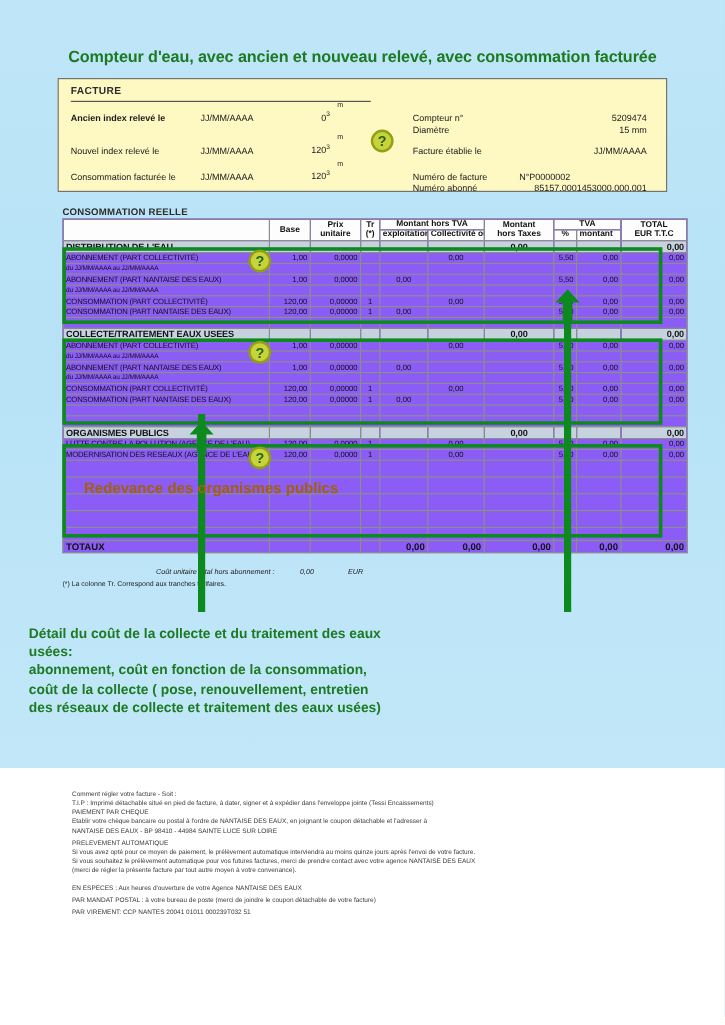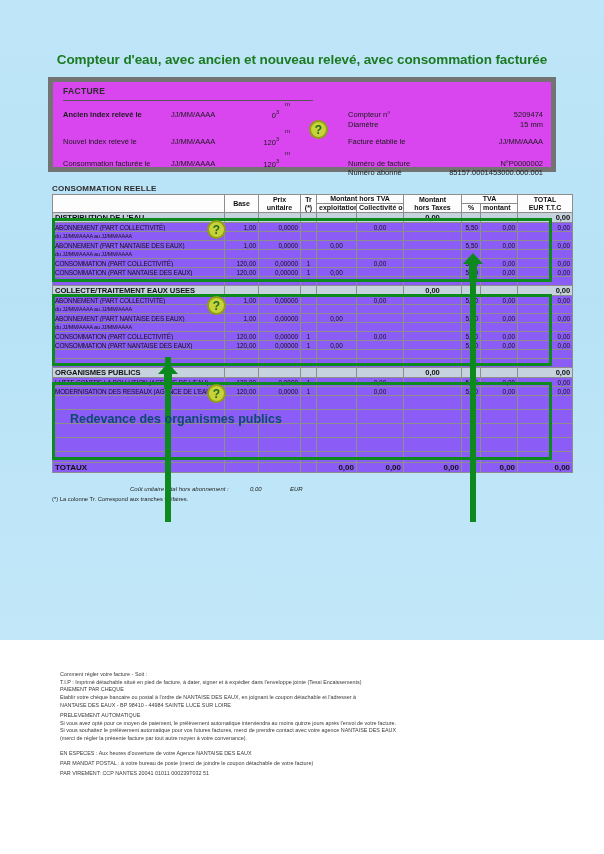--- a/index.html
+++ b/index.html
@@ -13,36 +13,36 @@
   
   .page-bg{
     position:absolute;left:0;top:0;width:604px;height:854px;
     background:
       linear-gradient(180deg,#bfe6f8 0%,#b7e2f6 35%,#bfe6f8 60%,#c3e8f8 100%);
   }
   .white-bottom{
     position:absolute;left:0;top:640px;width:604px;height:214px;
     background:#ffffff;
   }
-  .doc{position:absolute;left:0;top:12px;width:604px;height:740px;}
+  .doc{position:absolute;left:0;top:0;width:604px;height:740px;}
 
   .headline{
     position:absolute;left:0;top:40px;width:604px;
     text-align:center;
     color:#1c7a23;
     font-weight:bold;
     font-size:13.5px;
     letter-spacing:-0.1px;
   }
 
   
   .facture-box{
     position:absolute;left:48px;top:65px;width:508px;height:95px;
-    border:5px solid #737373;
-    background:#d946ef;
+    border:1px solid #737373;
+    background:#fef9c3;
     box-sizing:border-box;
   }
   .facture-title{
     position:absolute;left:10px;top:4px;
     font-size:8.5px;font-weight:bold;color:#2c2c2c;letter-spacing:.3px;
   }
   .facture-rule{
     position:absolute;left:10px;top:18px;width:250px;height:1px;background:#555;
   }
   .f-lbl{position:absolute;font-size:7.5px;color:#1a1a1a;}
@@ -116,21 +116,21 @@
 
   .arrow{
     position:absolute;z-index:31;
   }
 
   .note{
     position:absolute;color:#1c7a23;font-weight:bold;font-size:11.5px;
     line-height:1.32;z-index:35;
   }
   .note-overlay{
-    position:absolute;color:#0c4a6e;font-weight:bold;font-size:12.5px;z-index:35;
+    position:absolute;color:#a16207;font-weight:bold;font-size:12.5px;z-index:35;
   }
 
   
   .legal{
     position:absolute;left:60px;top:660px;width:470px;
     color:#3a3a3a;font-size:5.4px;line-height:1.05;
   }
   .legal p{margin:0 0 4.5px 0;}
   .legal p.tight{margin-bottom:2px;}
   .legal .gap{height:5px;}
@@ -167,21 +167,21 @@
     <div class="f-right-lbl" style="left:295px;top:28px;">Compteur n°</div>
     <div class="f-right-val" style="left:320px;top:28px;">5209474</div>
 
     <div class="f-right-lbl" style="left:295px;top:38px;">Diamètre</div>
     <div class="f-right-val" style="left:320px;top:38px;">15 mm</div>
 
     <div class="f-right-lbl" style="left:295px;top:55px;">Facture établie le</div>
     <div class="f-right-val" style="left:320px;top:55px;">JJ/MM/AAAA</div>
 
     <div class="f-right-lbl" style="left:295px;top:77px;">Numéro de facture</div>
-    <div class="f-right-val" style="left:320px;top:77px;">N°P0000002</div>
+    <div class="f-right-val" style="left:320px;top:77px;text-align:center;">N°P0000002</div>
 
     <div class="f-right-lbl" style="left:295px;top:86px;">Numéro abonné</div>
     <div class="f-right-val" style="left:320px;top:86px;">85157.0001453000.000.001</div>
   </div>
 
   <div class="qbadge" style="left:309px;top:108px;">?</div>
 
   <div class="cons-title">CONSOMMATION REELLE</div>
 
   <table class="cons">
@@ -559,20 +559,21 @@
   <svg class="arrow" style="left:462px;top:240px;" width="22" height="28" viewBox="0 0 22 28">
     <polygon points="11,1 21,12 15,12 15,27 7,27 7,12 1,12" fill="#0c8a1e"></polygon>
   </svg>
 
   <svg class="arrow" style="left:157px;top:350px;" width="22" height="28" viewBox="0 0 22 28">
     <polygon points="11,1 21,12 15,12 15,27 7,27 7,12 1,12" fill="#0c8a1e"></polygon>
   </svg>
 
   <div class="note-overlay" style="left:70px;top:400px;">Redevance des organismes publics</div>
 
+  <div class="note" style="left:24px;top:522px;width:300px;">Détail du coût de la collecte et du traitement des eaux usées:<br>abonnement, coût en fonction de la consommation, coût de la collecte ( pose, renouvellement, entretien des réseaux de collecte et traitement des eaux usées)</div>
 
 
   <div class="legal">
     <p class="tight">Comment régler votre facture - Soit :</p>
     <p class="tight">T.I.P : Imprimé détachable situé en pied de facture, à dater, signer et à expédier dans l'enveloppe jointe (Tessi Encaissements)</p>
     <p class="tight">PAIEMENT PAR CHEQUE</p>
     <p class="tight">Etablir votre chèque bancaire ou postal à l'ordre de NANTAISE DES EAUX, en joignant le coupon détachable et l'adresser à</p>
     <p>NANTAISE DES EAUX - BP 98410 - 44984 SAINTE LUCE SUR LOIRE</p>
     <p class="tight">PRELEVEMENT AUTOMATIQUE</p>
     <p class="tight">Si vous avez opté pour ce moyen de paiement, le prélèvement automatique interviendra au moins quinze jours après l'envoi de votre facture.</p>

